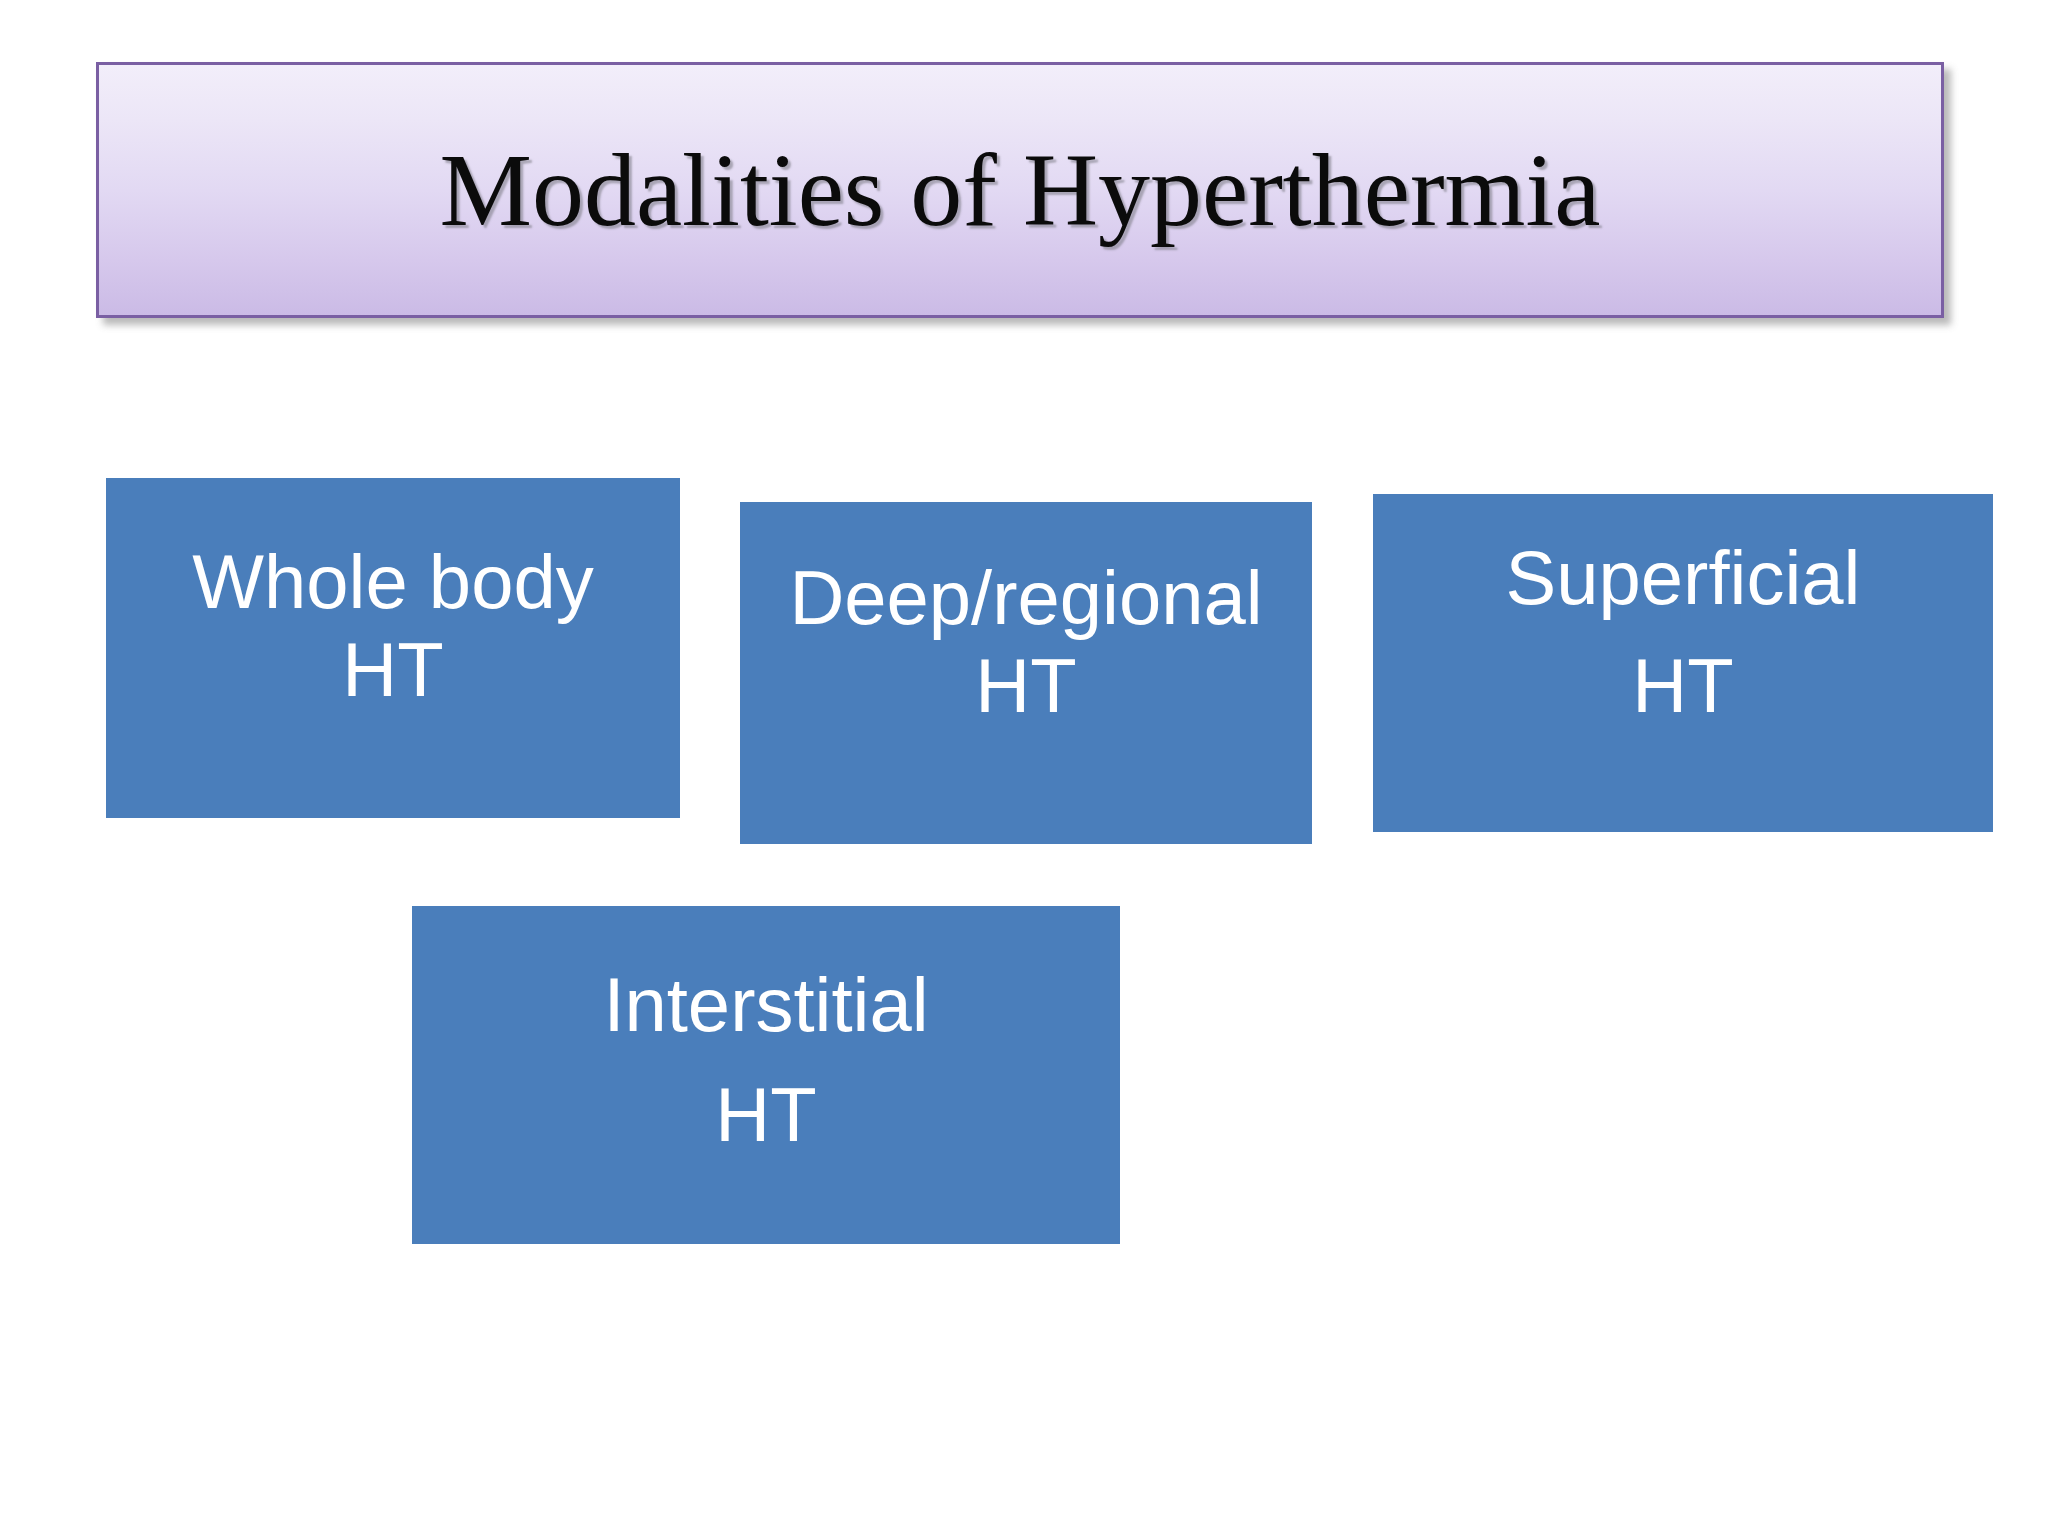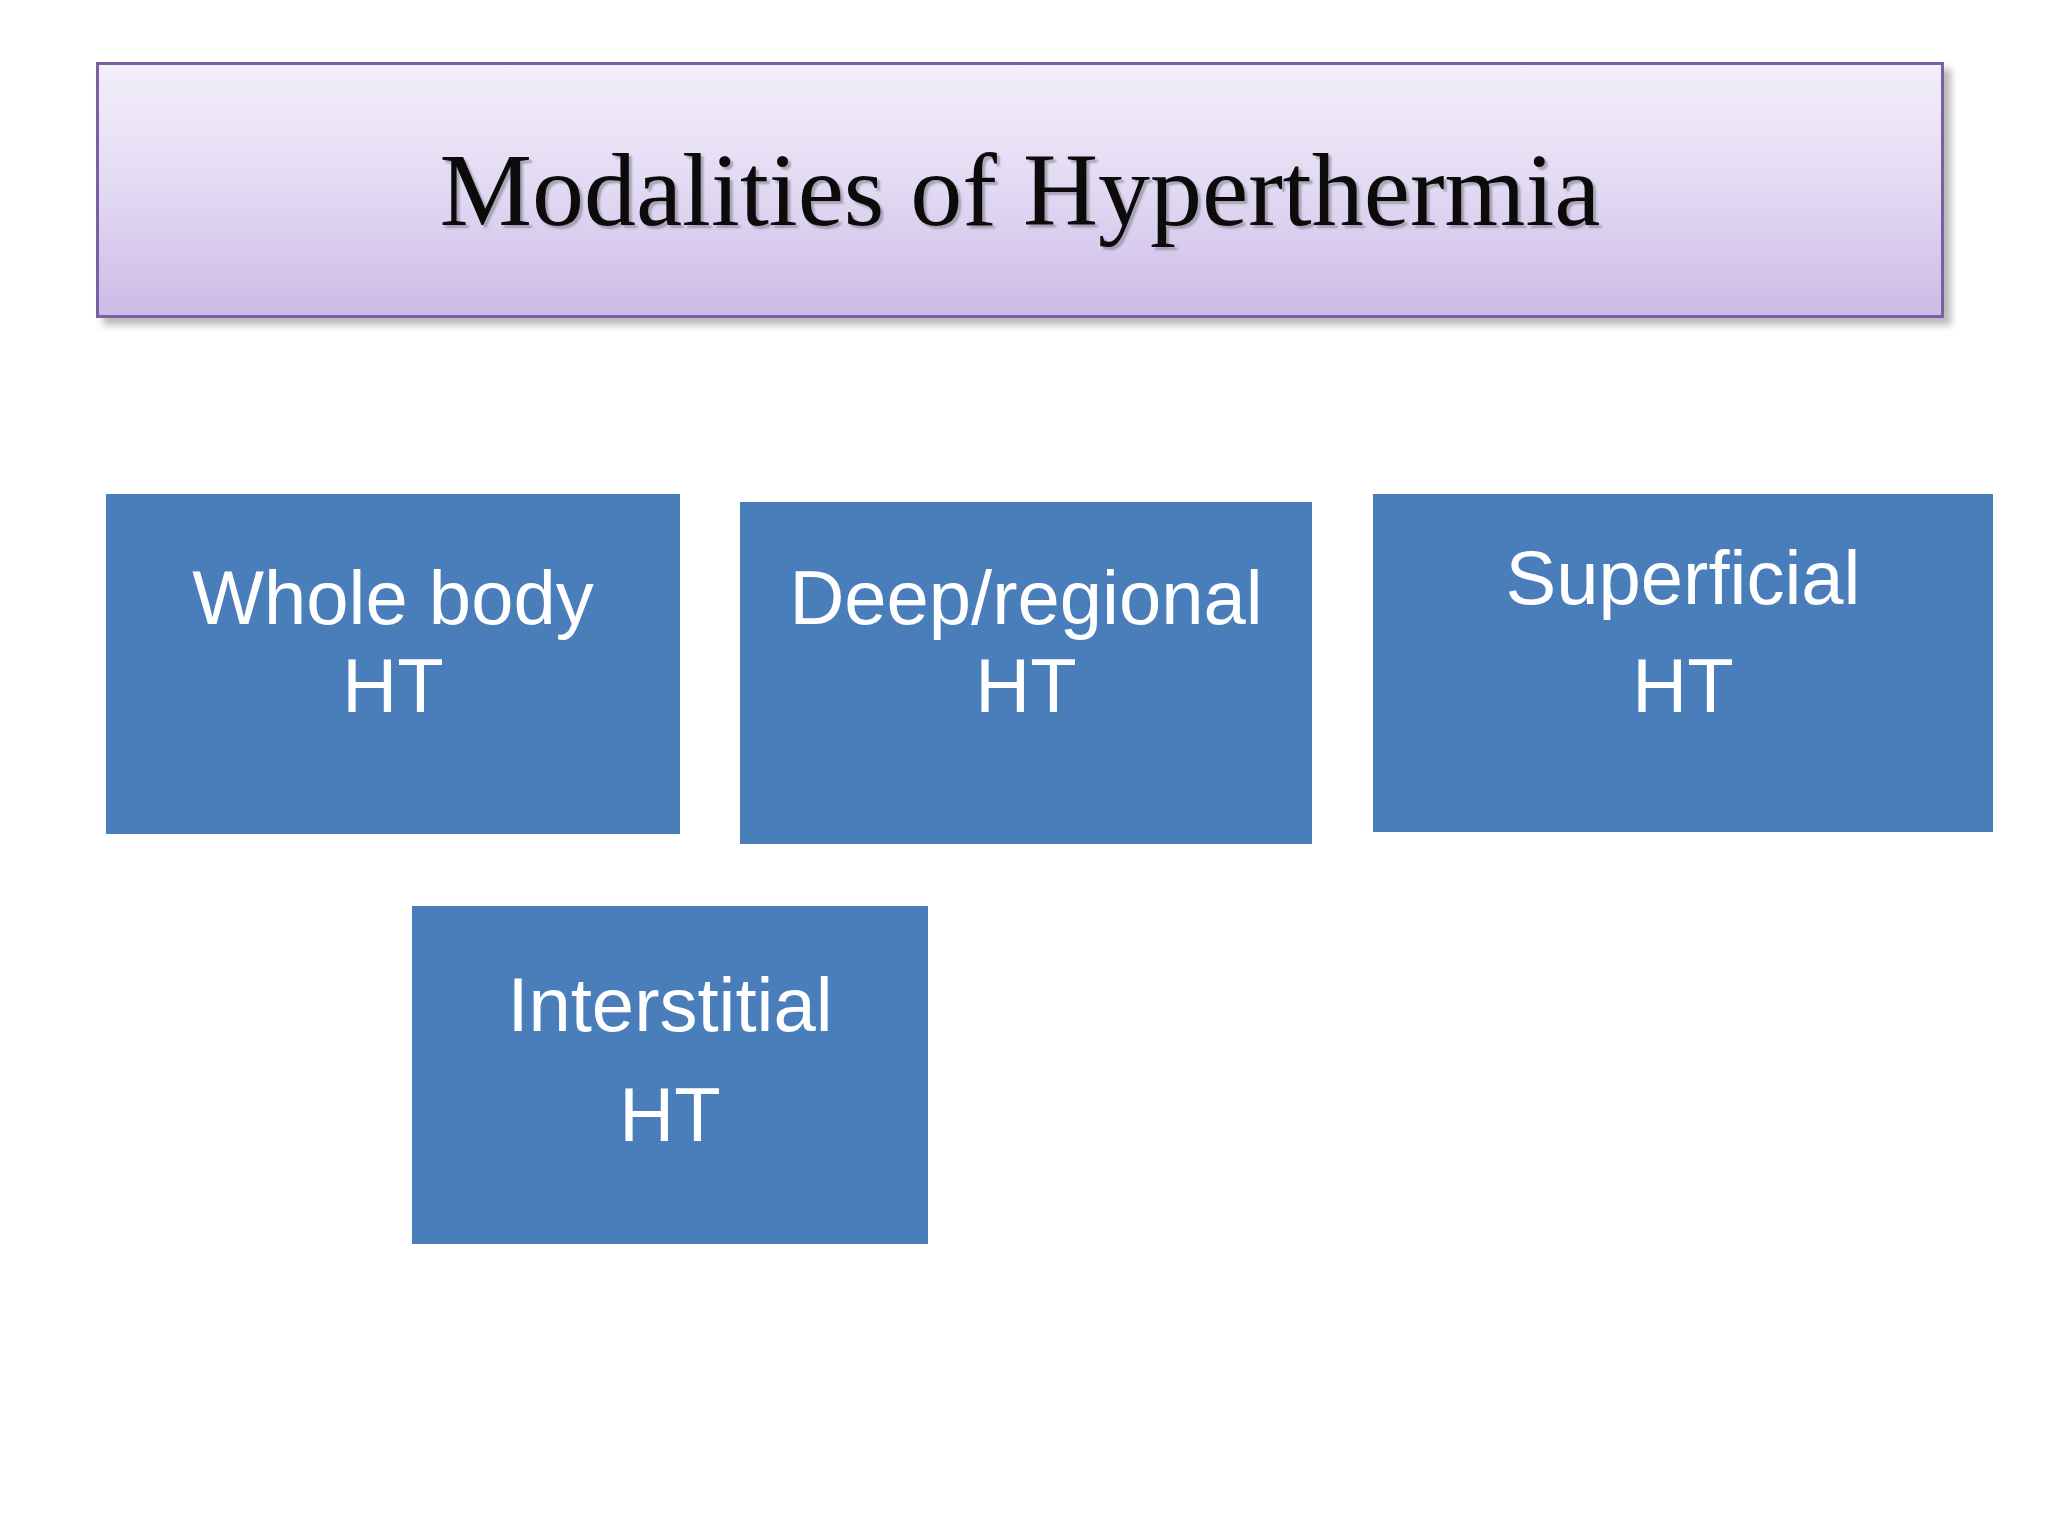--- a/index.html
+++ b/index.html
@@ -64,21 +64,21 @@
     flex-direction: column;
     overflow: hidden;
   }
   .flow-box .line {
     display: block;
     white-space: nowrap;
   }
 
   
   #box-whole-body {
-    left: 106px;  top: 494px;
+    left: 106px;  top: 478px;
     width: 574px; height: 340px;
     justify-content: flex-start;
     align-items: center;
     padding-top: 60px;
     text-align: center;
   }
 
   
   #box-deep-regional {
     left: 740px;  top: 494px;
@@ -97,21 +97,21 @@
     justify-content: flex-start;
     align-items: center;
     padding-top: 30px;
     text-align: center;
     line-height: 1.42;
   }
 
   
   #box-interstitial {
     left: 412px;  top: 906px;
-    width: 516px; height: 338px;
+    width: 708px; height: 338px;
     justify-content: flex-start;
     align-items: center;
     padding-top: 44px;
     text-align: center;
     line-height: 1.45;
   }
 
   
   #box-body-orifice {
     left: 1058px; top: 895px;

